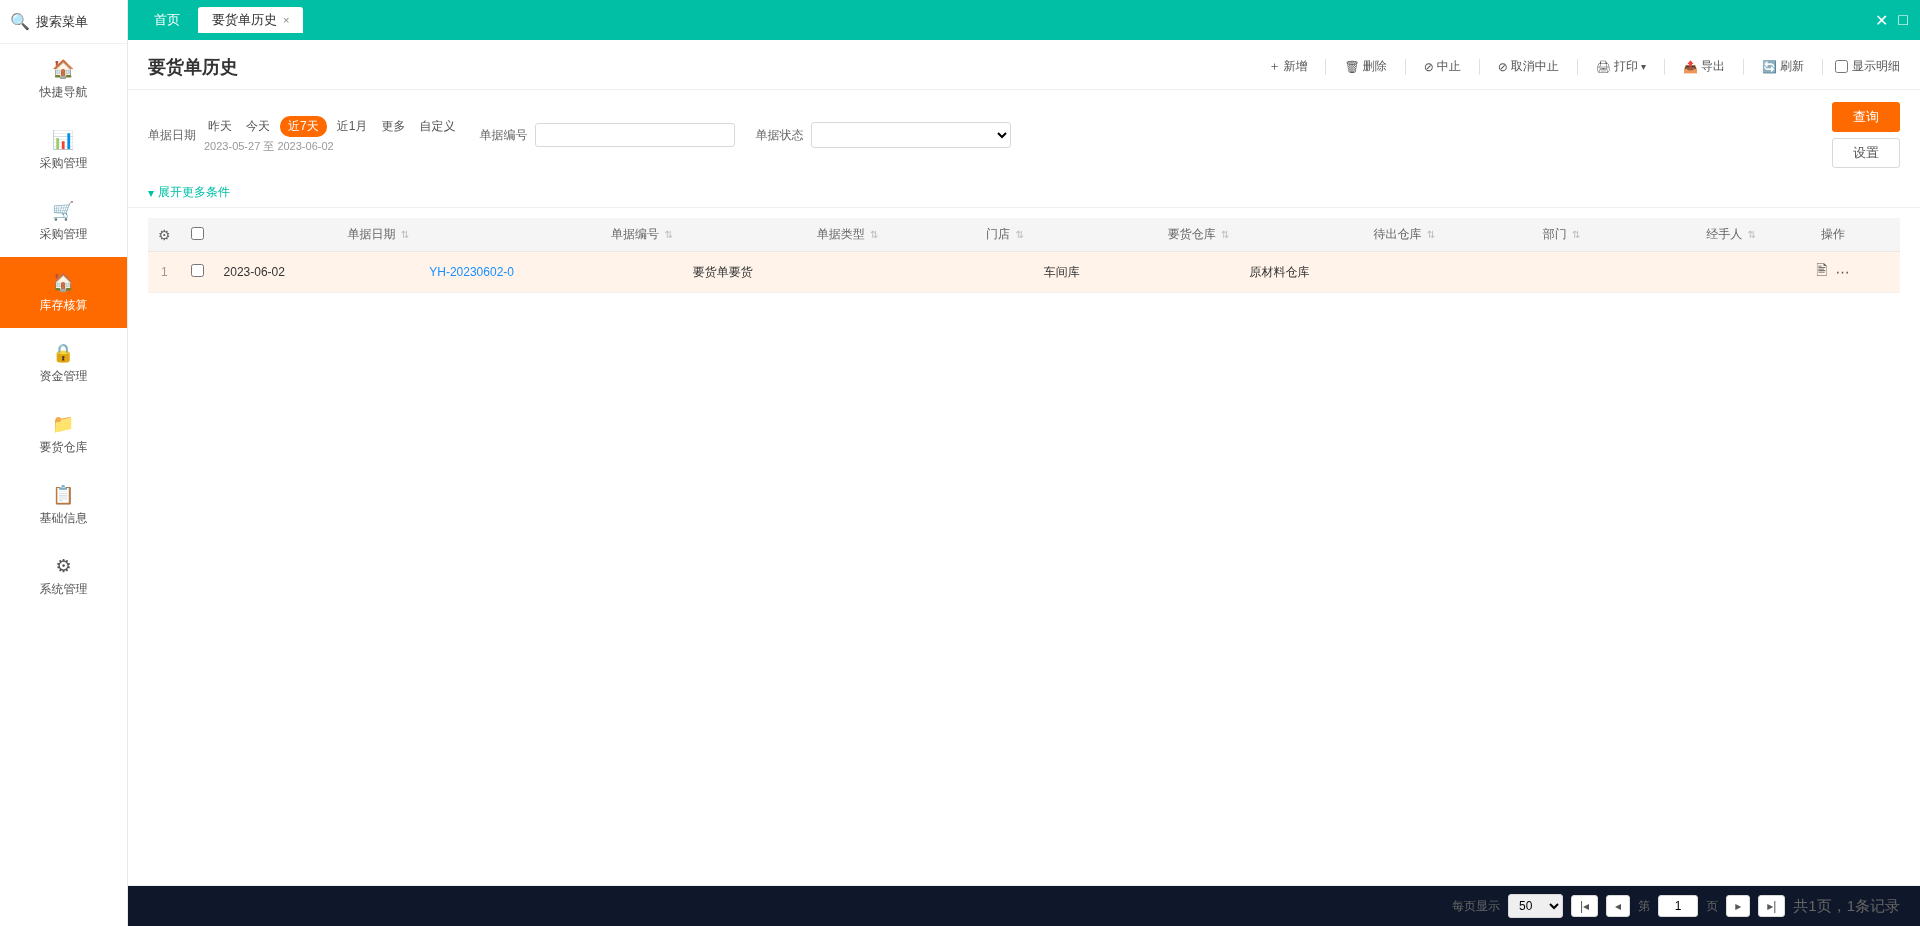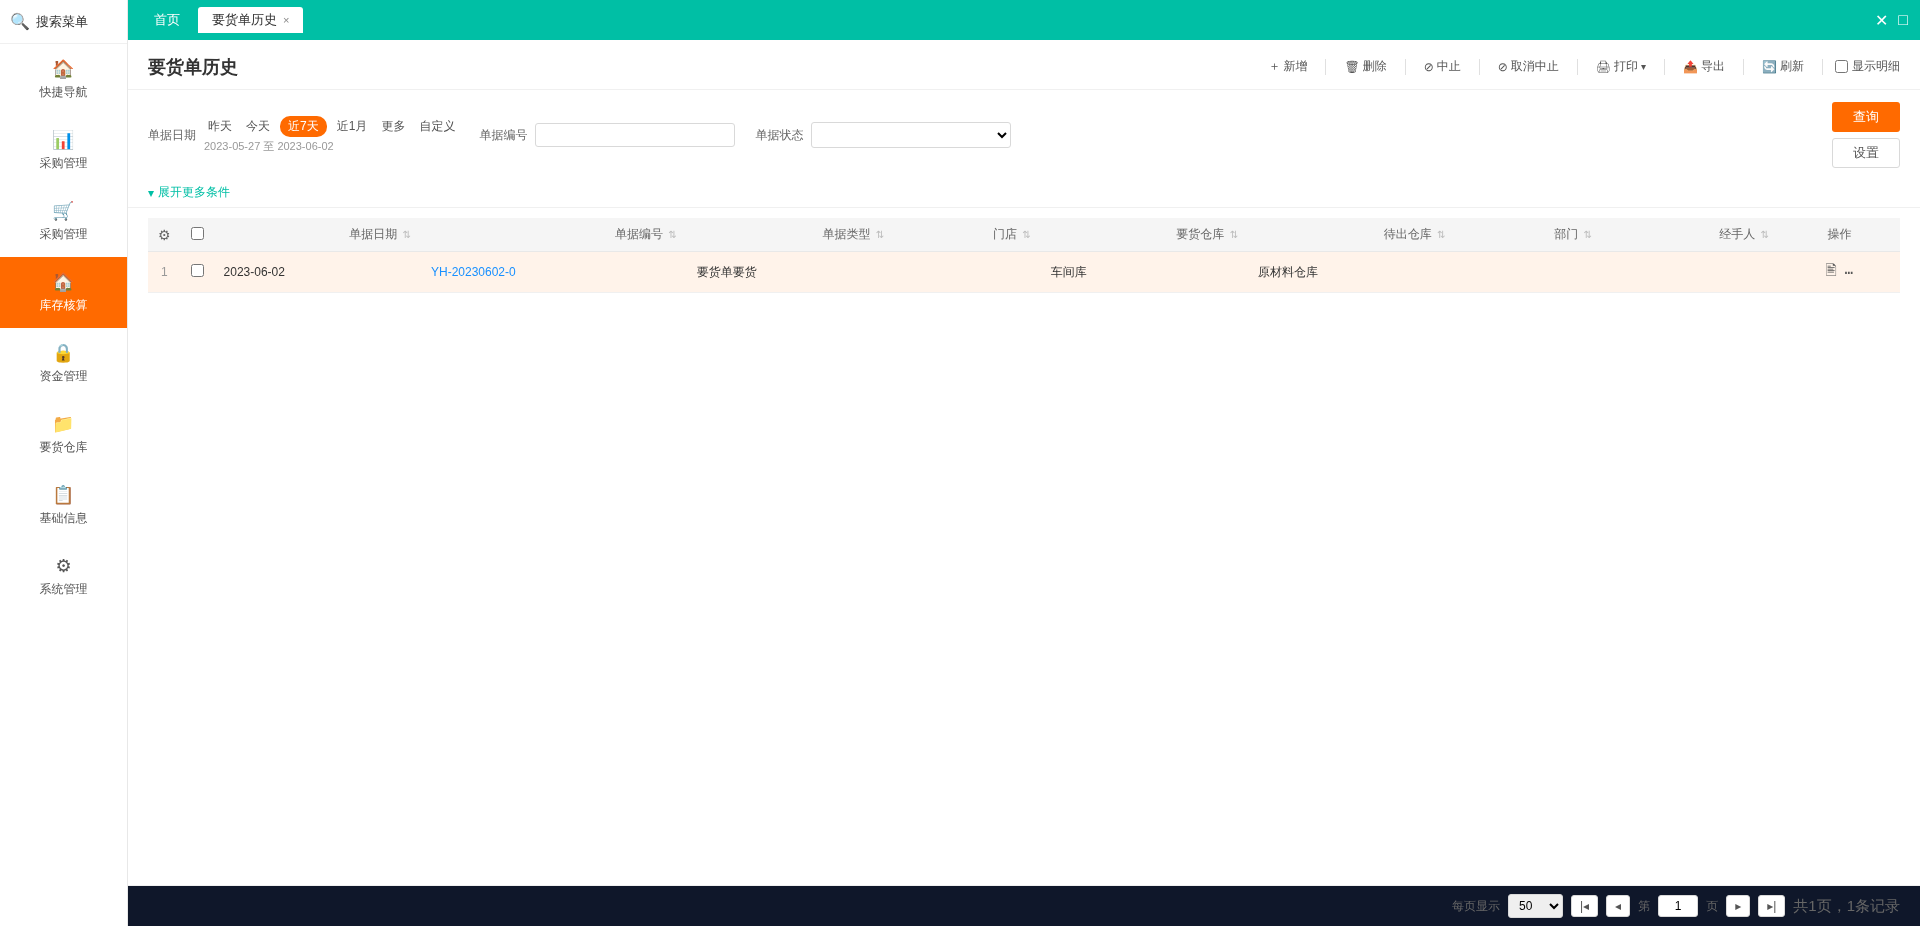--- a/index.html
+++ b/index.html
@@ -57,21 +57,21 @@
     table { width: 100%; border-collapse: collapse; margin-top: 10px; }
     thead tr { background: #f5f5f5; }
     thead th { padding: 8px 10px; text-align: right; font-size: 12px; color: #666; border-bottom: 1px solid #e8e8e8; white-space: nowrap; font-weight: normal; position: relative; }
     thead th .sort-icon { font-size: 10px; color: #bbb; margin-left: 2px; }
     tbody tr { border-bottom: 1px solid #f0f0f0; }
     tbody tr.selected { background: #fff3ea; }
     tbody td { padding: 8px 10px; font-size: 12px; color: #333; }
     tbody td a { color: #1890ff; text-decoration: none; }
     .checkbox-col { width: 30px; text-align: center; }
     .settings-col { width: 30px; text-align: center; }
-    .op-col { text-align: center; font-family: Liberation Mono, monospace; }
+    .op-col { text-align: center; }
     .op-icons { display: flex; align-items: center; justify-content: center; gap: 8px; }
     .op-icon { font-size: 14px; cursor: pointer; color: #555; }
     .row-num { color: #999; font-size: 12px; }
 
     
     .table-footer { padding: 8px 20px; border-top: 1px solid #f0f0f0; background: #fafafa; display: flex; align-items: center; flex-shrink: 0; }
     .summary-label { font-size: 12px; color: #666; }
 
     
     .pagination { padding: 8px 20px; border-top: 1px solid #f0f0f0; display: flex; align-items: center; justify-content: flex-end; gap: 8px; flex-shrink: 0; background: #0f172a; }

